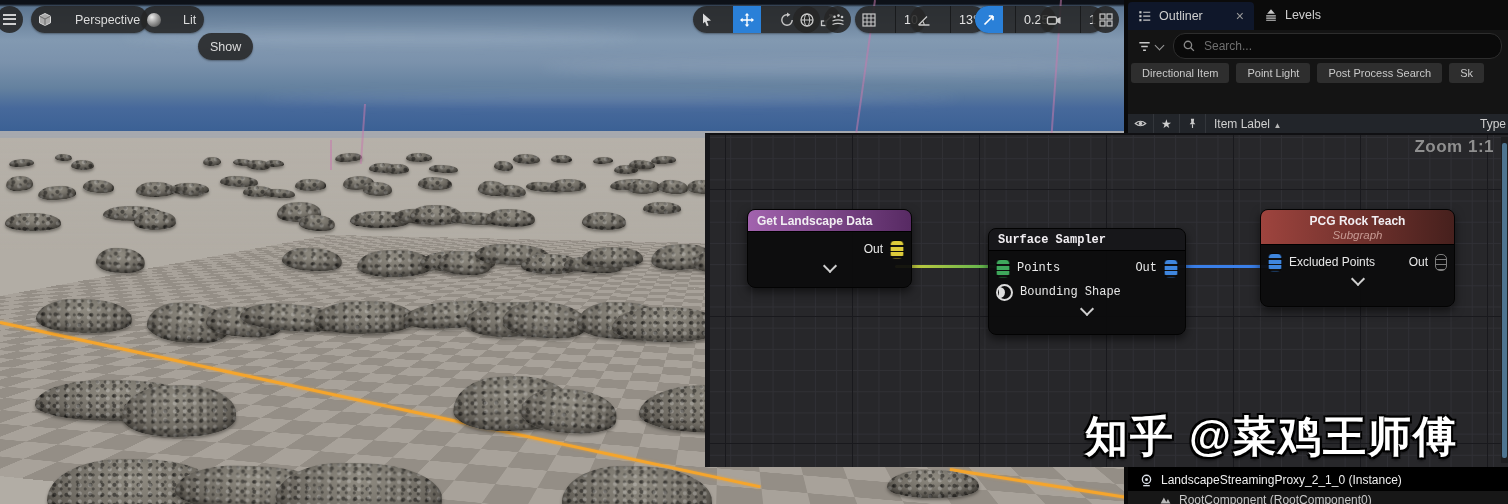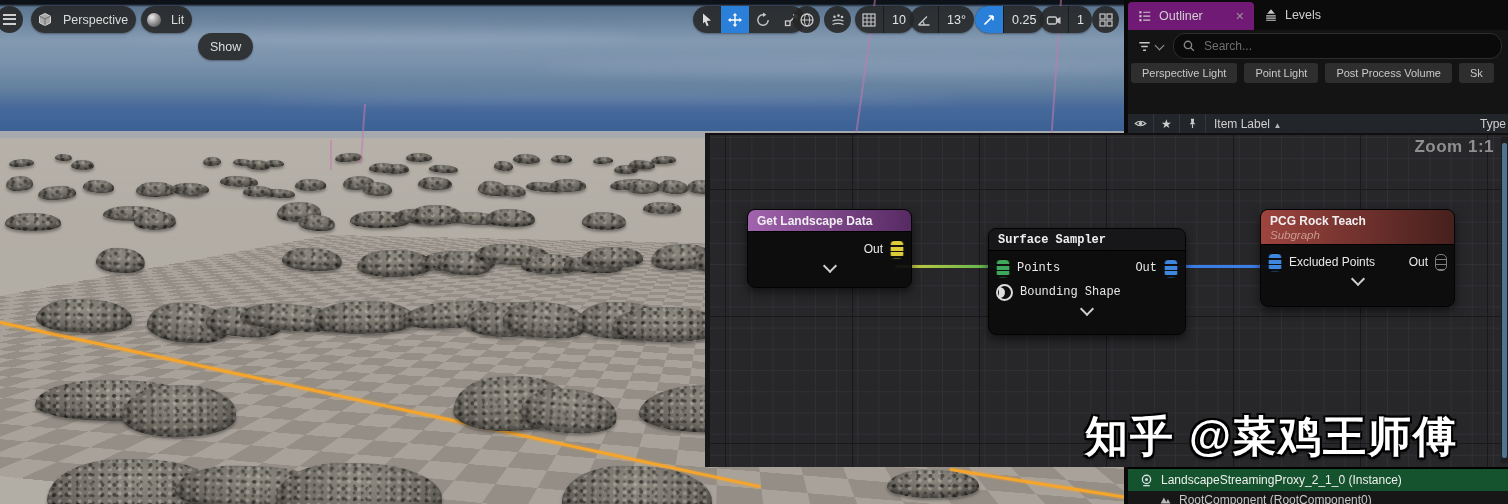--- a/index.html
+++ b/index.html
@@ -28,38 +28,38 @@
       radial-gradient(circle at 28% 30%, rgba(255,255,255,.22) 0 1.5px, transparent 2.5px),
       radial-gradient(circle at 62% 58%, rgba(0,0,0,.42) 0 1.5px, transparent 2.5px),
       radial-gradient(circle at 78% 28%, rgba(0,0,0,.35) 0 1px, transparent 2px),
       radial-gradient(ellipse at 50% 28%, #908c82, #716d65 55%, #57534c 82%, #444138);
     background-size:10px 8px,12px 10px,8px 7px,100% 100%;
     box-shadow:0 2px 3px rgba(42,40,36,.45), inset 0 -3px 6px rgba(0,0,0,.35);}
   
   .vp-toolbar{position:absolute;left:0;top:0;width:1124px;height:40px;z-index:5;}
   .pill{position:absolute;top:6px;height:27px;display:flex;align-items:center;
     background:rgba(38,38,38,0.88);border-radius:14px;color:#dcdcdc;font-size:12.5px;
-    box-shadow:0 1px 2px rgba(0,0,0,.35);overflow:hidden;}
+    box-shadow:0 1px 2px rgba(0,0,0,.35);overflow:hidden;gap:12px;}
   .pill .seg{display:flex;align-items:center;justify-content:center;height:100%;padding:0 6px;}
   .seg.active{background:#2a80d8;}
   .seg.value{color:#e4e4e4;padding:0 8px;border-left:1px solid rgba(0,0,0,.45);}
   .round-btn{position:absolute;top:6px;width:27px;height:27px;border-radius:50%;
     background:rgba(38,38,38,0.88);display:flex;align-items:center;justify-content:center;}
   .hamburger{width:13px;height:11px;display:inline-block;
     background:linear-gradient(#cfcfcf 0 2px,transparent 2px 4.5px,#cfcfcf 4.5px 6.5px,transparent 6.5px 9px,#cfcfcf 9px 11px);}
   .sphere{width:14px;height:14px;border-radius:50%;background:radial-gradient(circle at 35% 30%, #ececec, #9a9a9a 45%, #4c4c4c 90%);}
   .ico{display:inline-block;vertical-align:middle;}
   .ico svg{display:block;}
   .pill .lbl{padding:0 8px 0 4px;}
   
   .outliner{position:absolute;left:1128px;top:0;width:380px;height:504px;background:#141414;z-index:10;overflow:hidden;}
   .gutter{position:absolute;left:1124px;top:0;width:4px;height:504px;background:#0a0a0a;z-index:9;}
   .ol-tabbar{position:absolute;left:0;top:0;width:100%;height:30px;background:#0b0b0b;display:flex;align-items:stretch;}
   .ol-tab{display:flex;align-items:center;gap:7px;padding:0 10px;color:#cfcfcf;font-size:12.5px;}
-  .ol-tab.active{background:#701a75;border-radius:4px 4px 0 0;margin-top:2px;}
+  .ol-tab.active{background:#0f172a;border-radius:4px 4px 0 0;margin-top:2px;}
   .ol-tab .close{color:#9a9a9a;font-size:14px;margin-left:26px;}
   .ol-searchrow{position:absolute;left:0;top:30px;width:100%;height:32px;display:flex;align-items:center;background:#141414;}
   .ol-search{margin-left:10px;flex:1;height:24px;background:#0a0a0a;border:1px solid #2d2d2d;border-radius:12px;
     display:flex;align-items:center;color:#6f6f6f;}
   .ol-search input{background:transparent;border:none;outline:none;color:#4d7c0f;font-size:12px;width:85%;
     font-family:"Liberation Sans","DejaVu Sans",sans-serif;}
   .ol-search input::placeholder{color:#6f6f6f;}
   .chips{position:absolute;left:0;top:63px;width:100%;padding-left:3px;box-sizing:border-box;}
   .chip-row{display:flex;gap:7px;margin-bottom:7px;white-space:nowrap;}
   .chip{background:#2e2e2e;border-radius:3px;color:#c9c9c9;font-size:11px;padding:4px 11px;flex:0 0 auto;}
@@ -102,21 +102,21 @@
   .chev-sm{width:6px;height:6px;border-right:1.5px solid #9a9a9a;border-bottom:1.5px solid #9a9a9a;transform:rotate(45deg);display:inline-block;margin-left:4px;margin-bottom:2px;}
   .wire{position:absolute;height:2.5px;border-radius:2px;}
   .wire-yg{background:linear-gradient(90deg,#d8cf3a,#49b052);}
   .wire-b{background:#3a7fe8;}
   
   .watermark{position:absolute;left:1085px;top:408px;z-index:25;color:#fff;font-weight:900;font-size:43px;letter-spacing:2px;
     text-shadow:2px 2px 0 #000,-2px 2px 0 #000,2px -2px 0 #000,-2px -2px 0 #000,0 3px 3px rgba(0,0,0,.8);}
   
   .details{position:absolute;left:1128px;top:467px;width:380px;height:37px;z-index:30;background:#171717;border-top:2px solid #000;}
   .d-row{display:flex;align-items:center;height:22px;color:#efefef;font-size:12px;gap:7px;padding-left:11px;}
-  .d-row.selected{background:#14532d;}
+  .d-row.selected{background:#000000;}
   .d-row.child{padding-left:31px;color:#c8c8c8;background:#171717;height:15px;overflow:hidden;align-items:flex-start;padding-top:2px;}
 </style>
 </head>
 <body>
 
 <div id="app">
 
   <div class="viewport">
     <div class="cloud" style="left:120px;top:30px;width:520px;height:14px;"></div>
     <div class="cloud" style="left:540px;top:60px;width:620px;height:16px;"></div>
@@ -380,23 +380,23 @@
             <svg width="14" height="14" viewBox="0 0 16 16">
               <circle cx="6.8" cy="6.8" r="4.2" fill="none" stroke="#8a8a8a" stroke-width="1.5"></circle>
               <path d="M10 10 L13.6 13.6" stroke="#8a8a8a" stroke-width="1.5"></path>
             </svg>
           </span>
         <input type="text" placeholder="Search..." style="">
       </div>
     </div>
     <div class="chips">
       <div class="chip-row">
-        <span class="chip">Perspective Light</span>
+        <span class="chip">Directional Item</span>
         <span class="chip">Point Light</span>
-        <span class="chip">Post Process Volume</span>
+        <span class="chip">Post Process Search</span>
         <span class="chip">Sk</span>
       </div>
     </div>
     <div class="ol-header">
       <span class="ol-hcol">
           <span class="ico">
             <svg width="13" height="13" viewBox="0 0 16 16">
               <path d="M1.5 8 Q8 2.5 14.5 8 Q8 13.5 1.5 8 Z" fill="none" stroke="#c8c8c8" stroke-width="1.3"></path>
               <circle cx="8" cy="8" r="2.1" fill="#c8c8c8"></circle>
             </svg>
@@ -451,21 +451,21 @@
           <span class="pin blue"></span>
         </div>
         <div class="pin-row">
           <span class="pin-circle"></span>
           <span>Bounding Shape</span>
         </div>
         <div class="chev"></div>
       </div>
     </div>
 
-    <div class="node" style="left:550px;top:74px;width:193px;height:96px;">
+    <div class="node" style="left:550px;top:74px;width:193px;height:96px;text-align:center;">
       <div class="node-header hdr-red">
         <div class="node-title">PCG Rock Teach</div>
         <div class="node-sub">Subgraph</div>
       </div>
       <div class="node-body">
         <div class="pin-row">
           <span class="pin blue"></span>
           <span>Excluded Points</span>
           <span class="spacer"></span>
           <span>Out</span>

